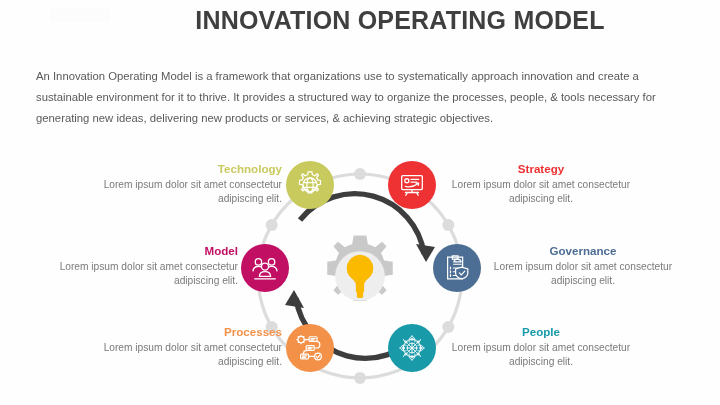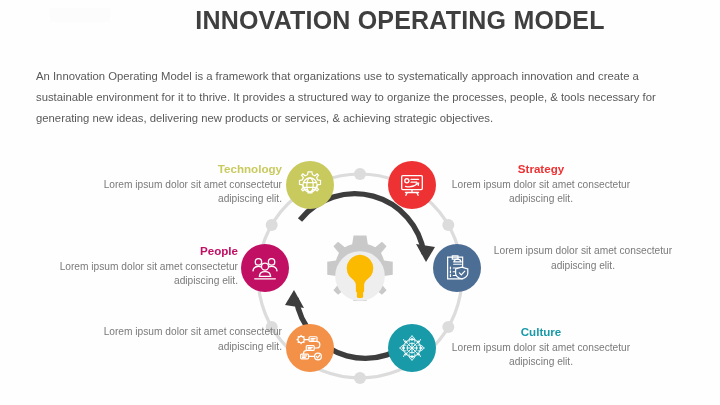--- a/index.html
+++ b/index.html
@@ -142,39 +142,40 @@
           <circle cx="23" cy="9.5" r="3.4"></circle>
           <circle cx="16" cy="14.5" r="3.8"></circle>
           <path d="M3.2,19 C3.6,15.8 5.9,14.2 9,14.2 C10.1,14.2 11,14.4 11.8,14.8"></path>
           <path d="M28.8,19 C28.4,15.8 26.1,14.2 23,14.2 C21.9,14.2 21,14.4 20.2,14.8"></path>
           <path d="M10,25 C10.2,21.6 12.6,19.8 16,19.8 C19.4,19.8 21.8,21.6 22,25 Z"></path>
           <path d="M5,27.5 L27,27.5"></path>
         </g>
       </svg>
     </div>
     <div class="label lbl-left l-people">
-      <span class="head" style="color: rgb(193, 15, 100);">People</span>
+      <span class="head" style="color: rgb(193, 15, 100);">Model</span>
       <span>Lorem ipsum dolor sit amet consectetur adipiscing elit.</span>
     </div>
 
     <div class="node n-gov" style="background: rgb(77, 110, 148);">
       <svg viewBox="0 0 32 32">
         <g fill="none" stroke="#ffffff" stroke-width="1.3" stroke-linecap="round">
           <path d="M6,4.5 L22,4.5 L22,27.5 L6,27.5 Z"></path>
           <path d="M11,3 L17,3 L17,6.5 L11,6.5 Z"></path>
           <path d="M13,9 C13,7 15,6.5 16.5,6.5 C18,6.5 20,7 20,9"></path>
           <path d="M12.5,12 L20.5,12 M12.5,9.5 L20.5,9.5"></path>
           <path d="M9,15 L9,17 M9,19 L9,21 M9,23 L9,25"></path>
           <path d="M12,16 L19,16 M12,20 L19,20 M12,24 L17,24"></path>
           <path d="M21,15 L27.5,17 L27.5,21.5 C27.5,24.5 24.8,26.5 21,27.5 C17.2,26.5 14.5,24.5 14.5,21.5 L14.5,17 Z" fill="#4d6e94"></path>
           <path d="M18.5,21.2 L20.6,23.3 L24.3,19.3"></path>
         </g>
       </svg>
     </div>
     <div class="label lbl-right l-gov">
+      <span class="head" style="color: rgb(77, 110, 148);">Governance</span>
       <span>Lorem ipsum dolor sit amet consectetur adipiscing elit.</span>
     </div>
 
     <div class="node n-proc" style="background: rgb(243, 145, 73);">
       <svg viewBox="0 0 32 32">
         <g fill="none" stroke="#ffffff" stroke-width="1.3" stroke-linecap="round">
           <circle cx="6.5" cy="7" r="3.4"></circle>
           <path d="M6.5,2.6 l0,1.1 M6.5,10.3 l0,1.1 M2.1,7 l1.1,0 M9.8,7 l1.1,0 M3.4,3.9 l.8,.8 M9.6,3.9 l-.8,.8 M3.4,10.1 l.8,-.8 M9.6,10.1 l-.8,-.8"></path>
           <rect x="15" y="4" width="8.5" height="5" rx="1"></rect>
           <path d="M17,6 L21.5,6 M17,7.5 L20,7.5"></path>
@@ -185,20 +186,21 @@
           <circle cx="24.5" cy="25" r="3.6"></circle>
           <path d="M22.7,25 L24.1,26.5 L26.4,23.5"></path>
           <path d="M10,7 L14.5,7"></path>
           <path d="M23.8,9.2 C26,9.2 26.5,11 26.5,12.5 C26.5,14.5 25,16 23,16 L21,16"></path>
           <path d="M11.8,18.8 C9.5,18.8 9,20.5 9,22"></path>
           <path d="M14.8,25 L20.5,25"></path>
         </g>
       </svg>
     </div>
     <div class="label lbl-left l-proc">
+      <span class="head" style="color: rgb(243, 145, 73);">Processes</span>
       <span>Lorem ipsum dolor sit amet consectetur adipiscing elit.</span>
     </div>
 
     <div class="node n-cult" style="background: rgb(24, 154, 168);">
       <svg viewBox="0 0 32 32">
         <g fill="none" stroke="#ffffff" stroke-width="1.05" stroke-linecap="round">
           <circle cx="16" cy="16" r="5.2"></circle>
           <path d="M10.8,16 L21.2,16 M16,10.8 L16,21.2"></path>
           <path d="M12.3,12.3 L19.7,19.7 M19.7,12.3 L12.3,19.7"></path>
           <circle cx="16" cy="16" r="9.2"></circle>
@@ -213,18 +215,18 @@
           <circle cx="6.6" cy="16" r="1.2"></circle>
             <circle cx="25.4" cy="16" r="1.2"></circle>
           <circle cx="9.4" cy="9.4" r="1"></circle>
             <circle cx="22.6" cy="9.4" r="1"></circle>
           <circle cx="9.4" cy="22.6" r="1"></circle>
             <circle cx="22.6" cy="22.6" r="1"></circle>
         </g>
       </svg>
     </div>
     <div class="label lbl-right l-cult">
-      <span class="head" style="color: rgb(24, 154, 168);">Culture</span>
+      <span class="head" style="color: rgb(24, 154, 168);">People</span>
       <span>Lorem ipsum dolor sit amet consectetur adipiscing elit.</span>
     </div>
 
   </div>
 </div>
 
 </body></html>

